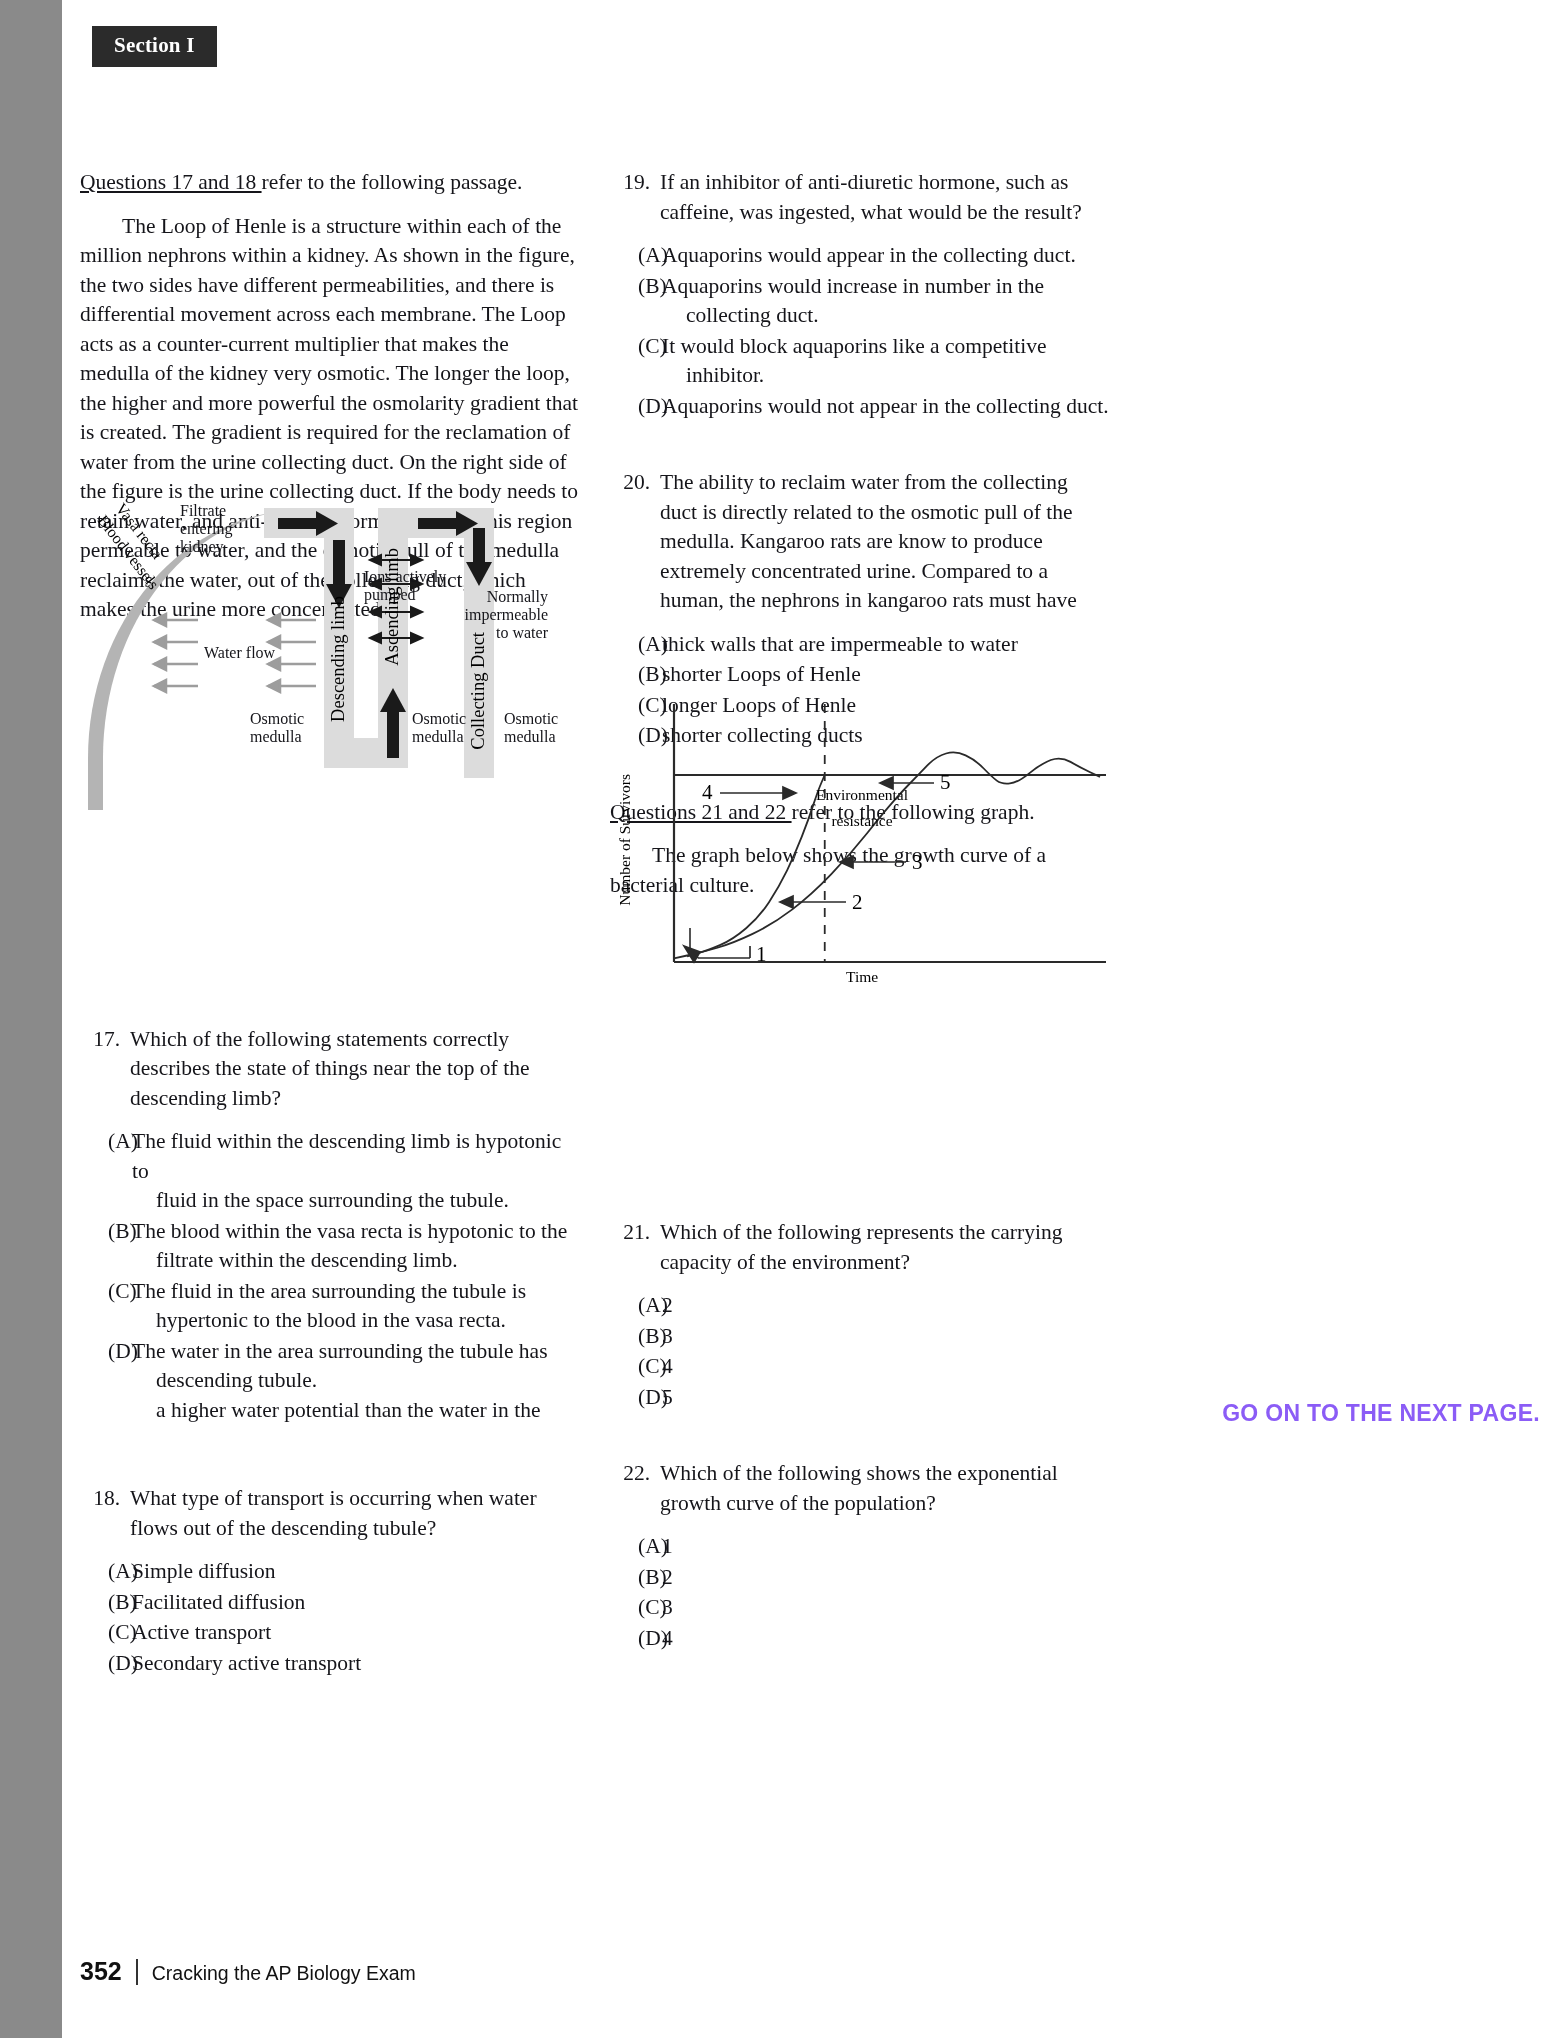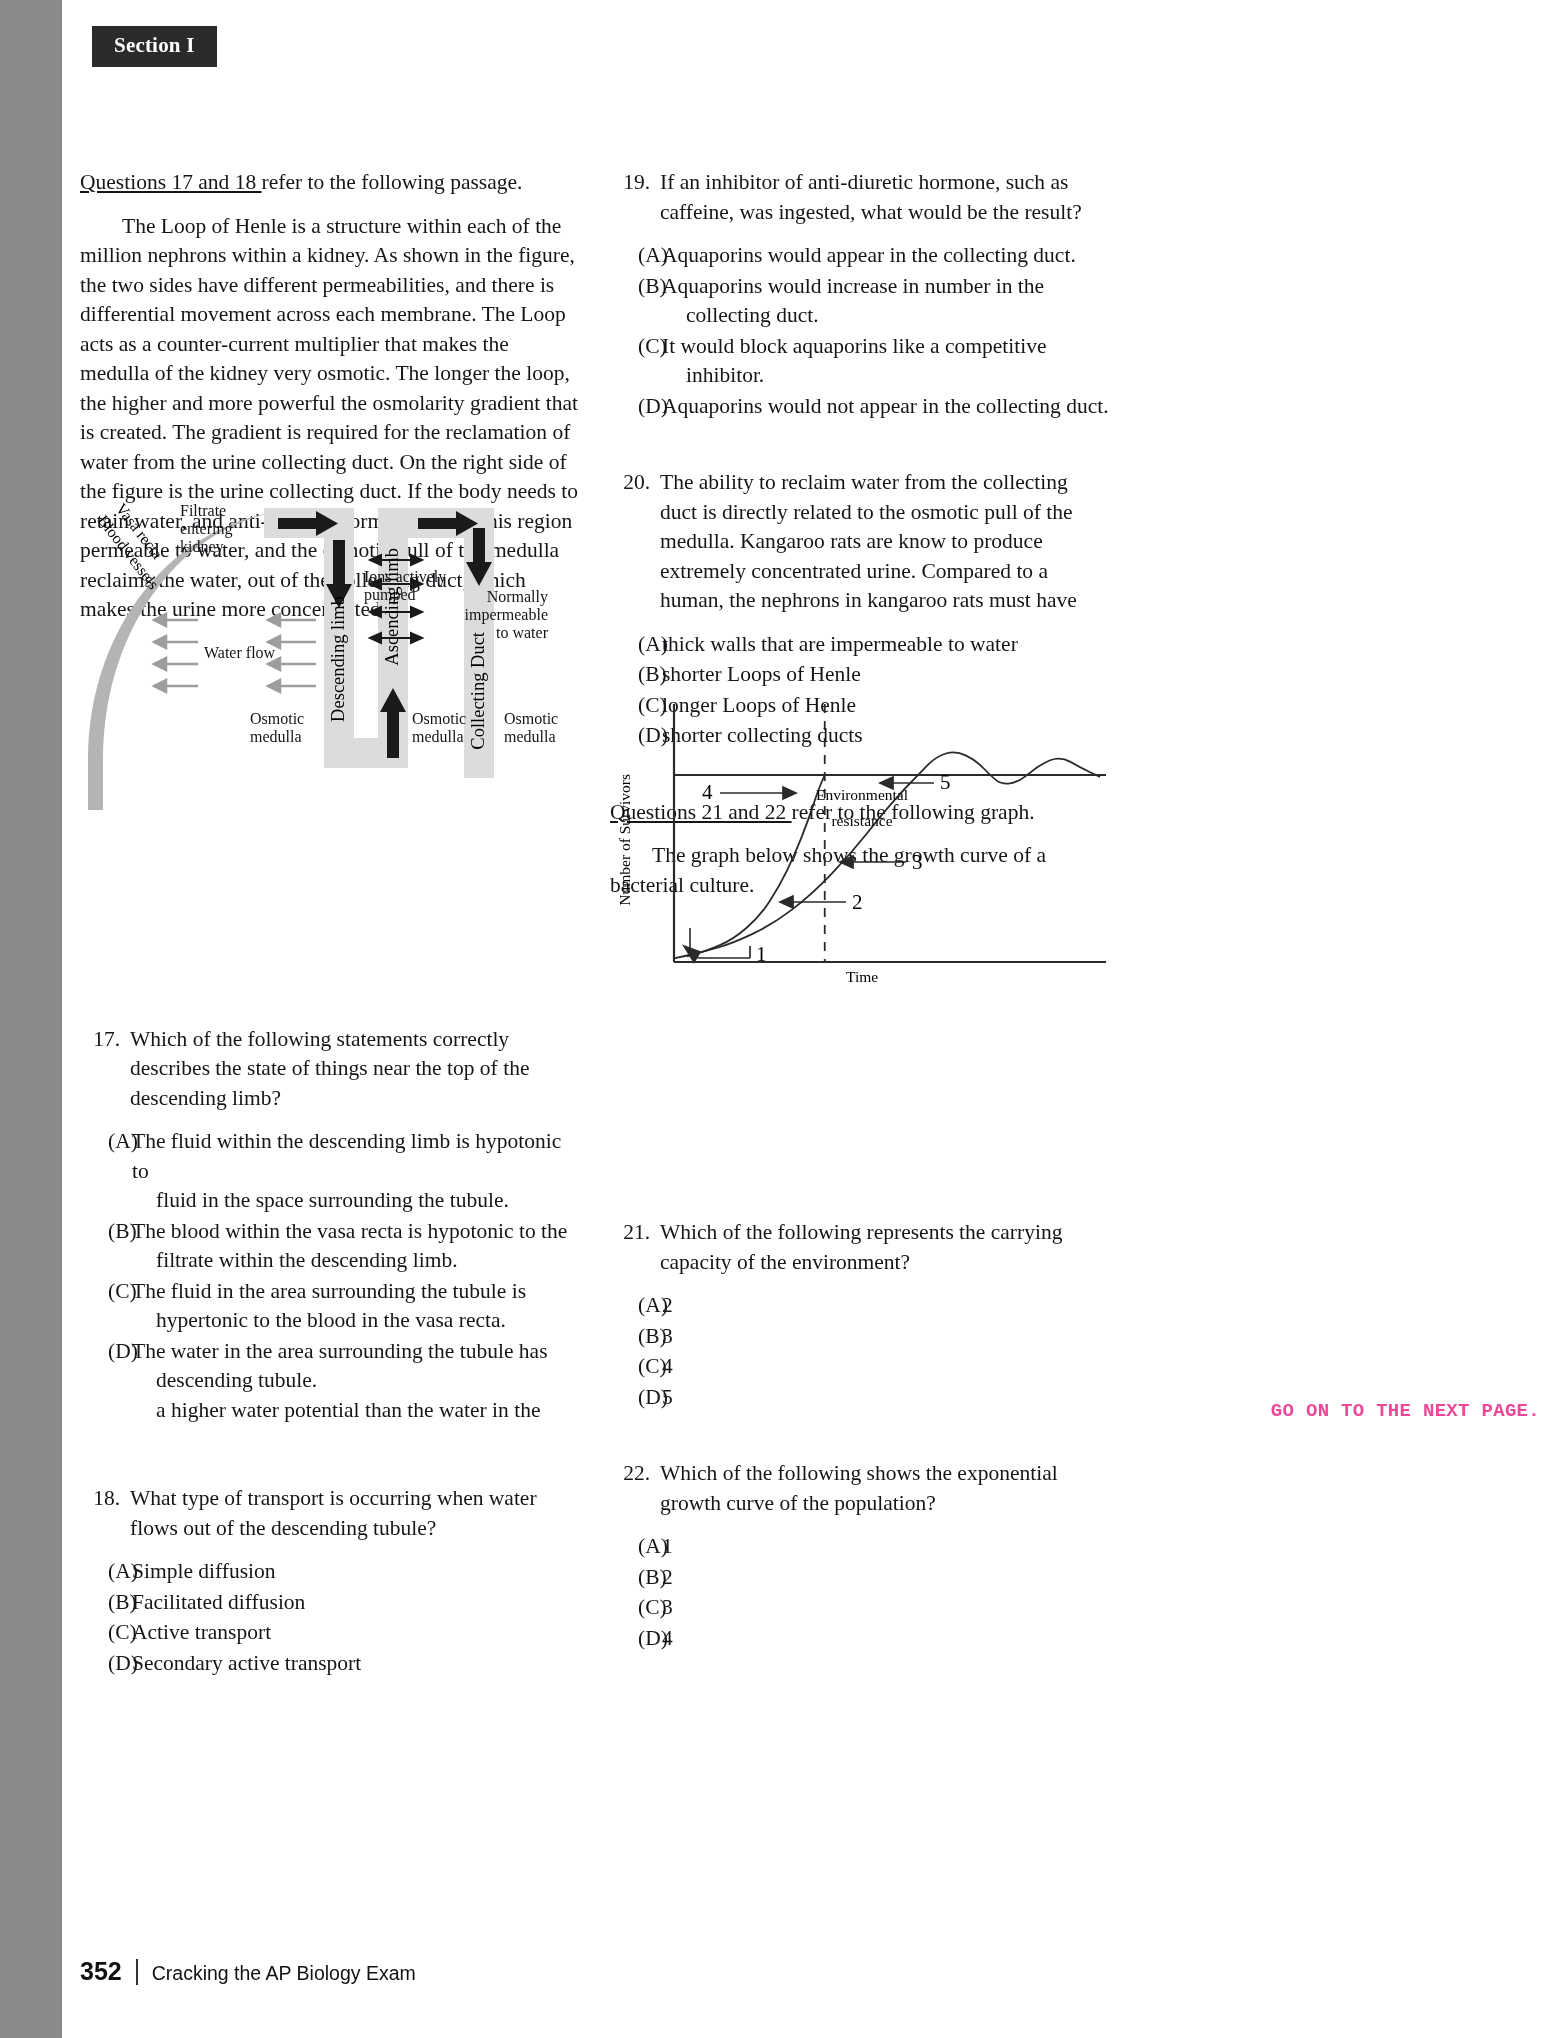--- a/index.html
+++ b/index.html
@@ -74,22 +74,22 @@
     position:absolute; left:6px; top:84px; font-size:15.5px;
     writing-mode:vertical-rl; transform:rotate(180deg); white-space:nowrap;
   }
   .chart-xlabel { position:absolute; left:236px; top:278px; font-size:15.5px; }
   .chart-annot { position:absolute; font-size:15.5px; line-height:26px; text-align:center; }
   .chart-num { position:absolute; font-size:21px; }
 
   
   .goon {
     position:absolute; right:28px; top:1400px;
-    font-family:Liberation Mono, monospace;
-    font-weight:bold; font-size:19px; letter-spacing:.3px; color:#ec4899;
+    font-family:Liberation Sans, sans-serif;
+    font-weight:bold; font-size:23px; letter-spacing:.3px; color:#8b5cf6;
   }
   .footer { position:absolute; left:18px; bottom:52px; display:flex; align-items:baseline; }
   .pageno {
     font-family:"Liberation Sans", sans-serif;
     font-weight:bold; font-size:25px; color:#111;
   }
   .frule { width:2px; height:26px; background:#333; margin:0 14px; align-self:center; }
   .ftitle { font-family:"Liberation Sans", sans-serif; font-size:19.5px; color:#111; }
 </style>
 </head>

